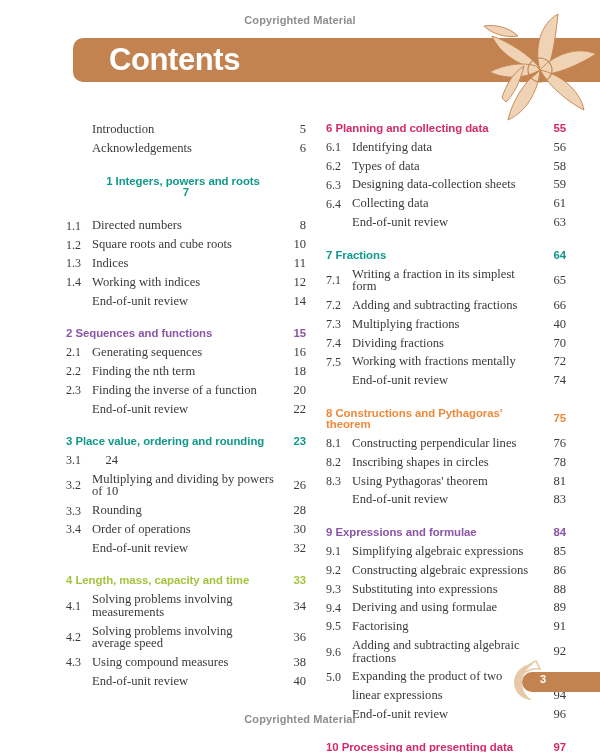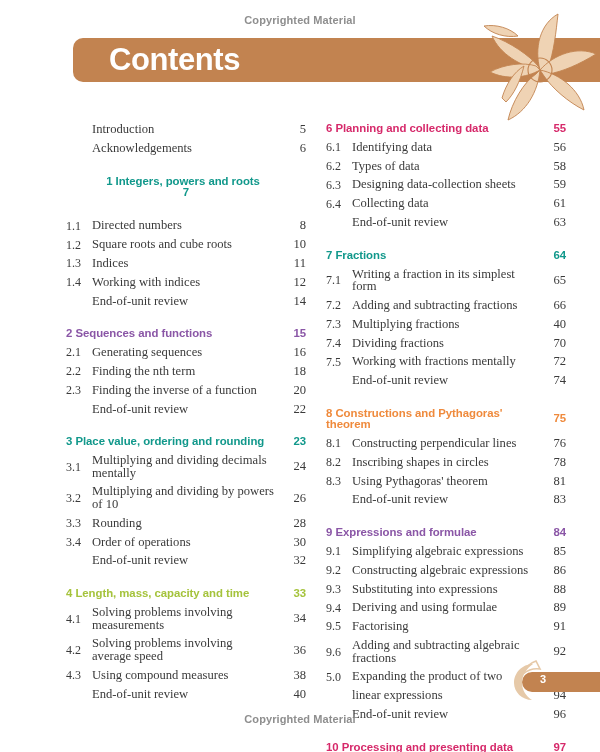--- a/index.html
+++ b/index.html
@@ -255,21 +255,20 @@
         <span class="title-col">End-of-unit review</span>
         <span class="page-col">22</span>
       </div>
       <div class="gap-md"></div>
       <div class="row unit" style="color: rgb(17, 152, 139);">
         <span class="title-col">3 Place value, ordering and rounding</span>
         <span class="page-col">23</span>
       </div>
       <div class="row plain">
         <span class="num-col">3.1</span>
-        <span class="title-col">Multiplying and dividing decimals mentally</span>
         <span class="page-col">24</span>
       </div>
       <div class="row plain">
         <span class="num-col">3.2</span>
         <span class="title-col">Multiplying and dividing by powers of 10</span>
         <span class="page-col">26</span>
       </div>
       <div class="row plain">
         <span class="num-col">3.3</span>
         <span class="title-col">Rounding</span>

